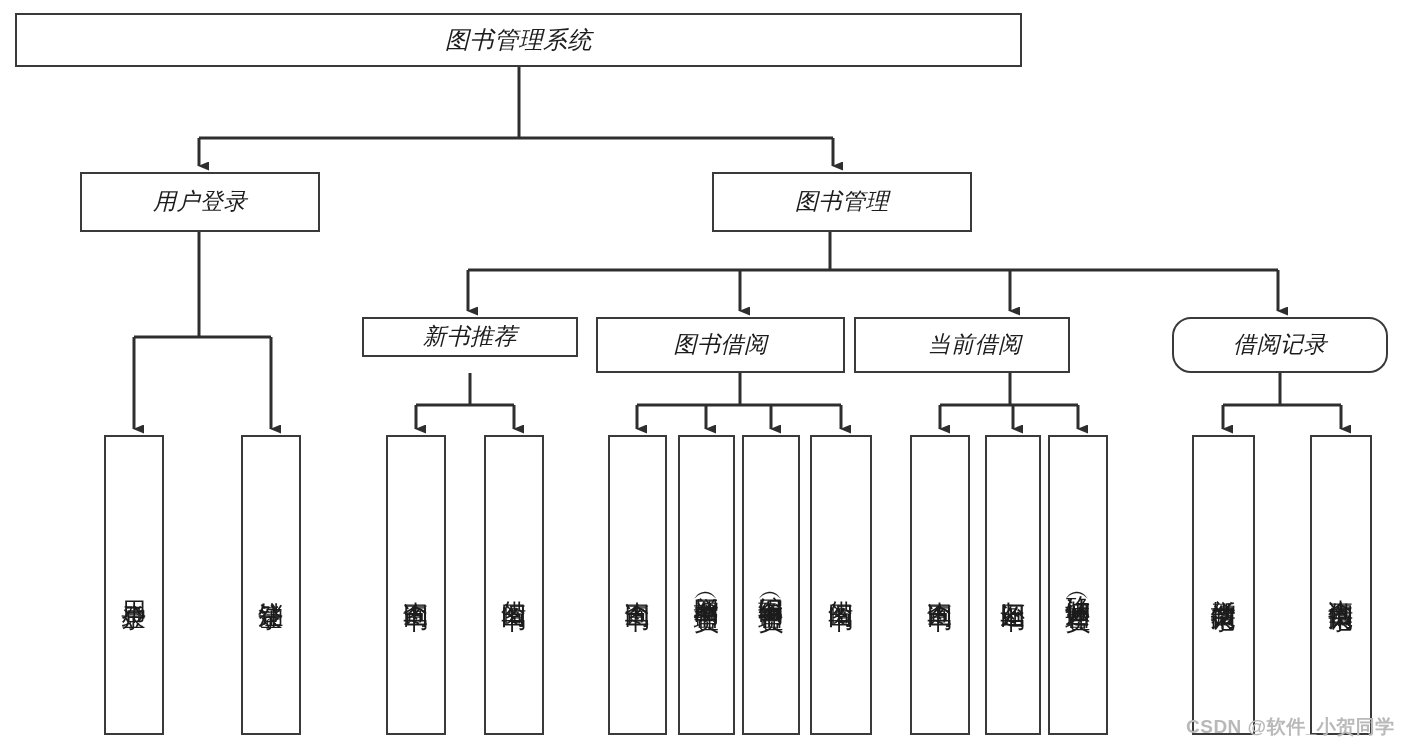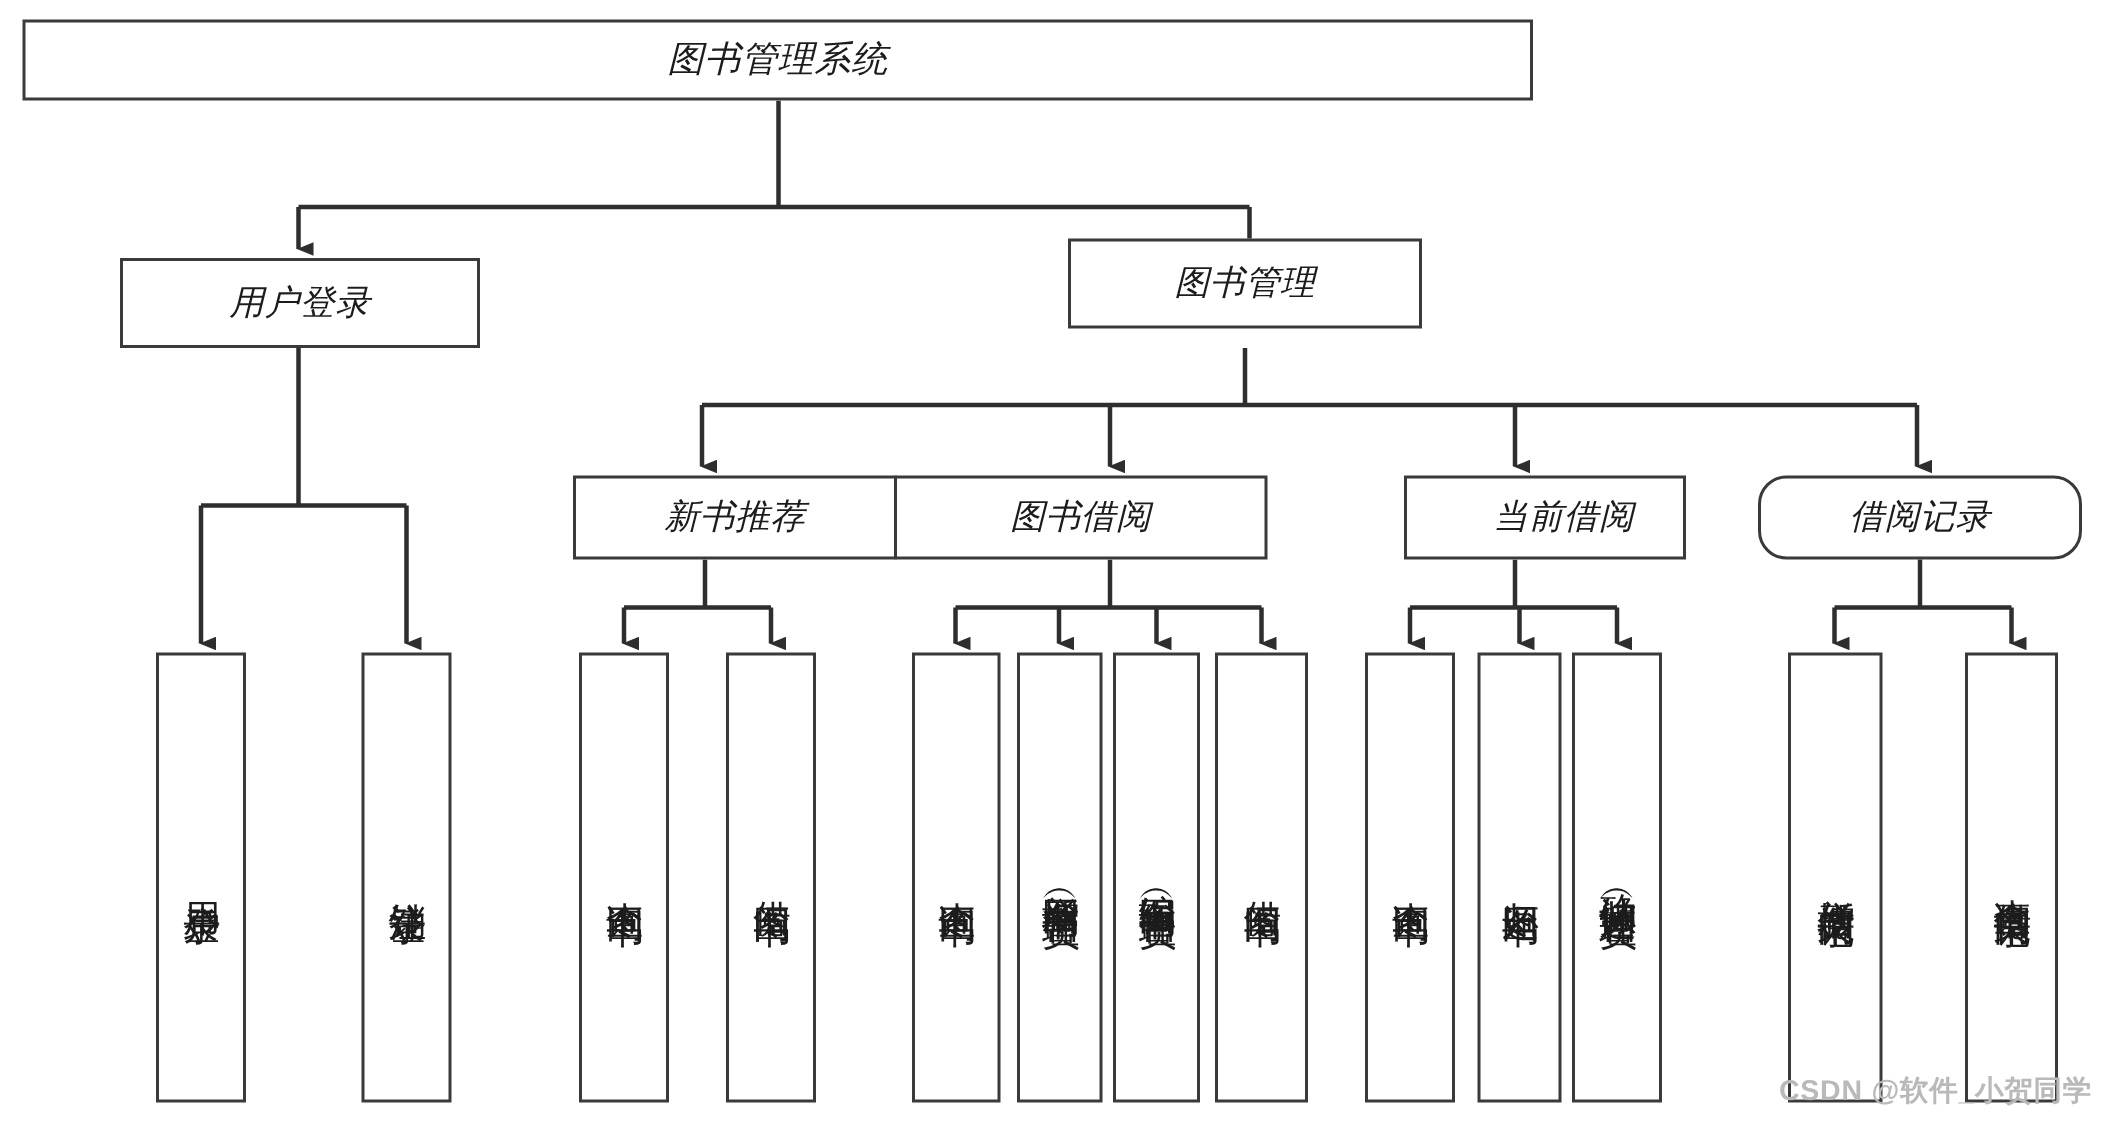--- a/index.html
+++ b/index.html
@@ -132,31 +132,31 @@
     </g>
   </svg>
 
   <div class="node horiz" id="node-root" style="left:15px; top:13px; width:1007px; height:54px;">
     <span class="node-label">图书管理系统</span>
   </div>
 
   <div class="node horiz" style="left:80px; top:172px; width:240px; height:60px;">
     <span class="node-label">用户登录</span>
   </div>
-  <div class="node horiz" style="left:712px; top:159px; width:236px; height:60px;">
+  <div class="node horiz" style="left:712px; top:172px; width:260px; height:60px;">
     <span class="node-label">图书管理</span>
   </div>
 
-  <div class="node horiz" style="left:362px; top:317px; width:216px; height:56px;margin-left:20px;">
+  <div class="node horiz" style="left:362px; top:317px; width:216px; height:40px;">
     <span class="node-label">新书推荐</span>
   </div>
   <div class="node horiz" style="left:596px; top:317px; width:249px; height:56px;">
     <span class="node-label">图书借阅</span>
   </div>
-  <div class="node horiz" style="left:936px; top:317px; width:188px; height:56px;padding-left:25px;">
+  <div class="node horiz" style="left:854px; top:317px; width:216px; height:56px;padding-left:25px;">
     <span class="node-label">当前借阅</span>
   </div>
   <div class="node horiz" style="left:1172px; top:317px; width:216px; height:56px;border-radius:19px;">
     <span class="node-label">借阅记录</span>
   </div>
 
   <div class="node vert" style="left:104px; top:435px; width:60px; height:300px;">
     <span class="node-label">用户登录</span>
   </div>
   <div class="node vert" style="left:241px; top:435px; width:60px; height:300px;">

